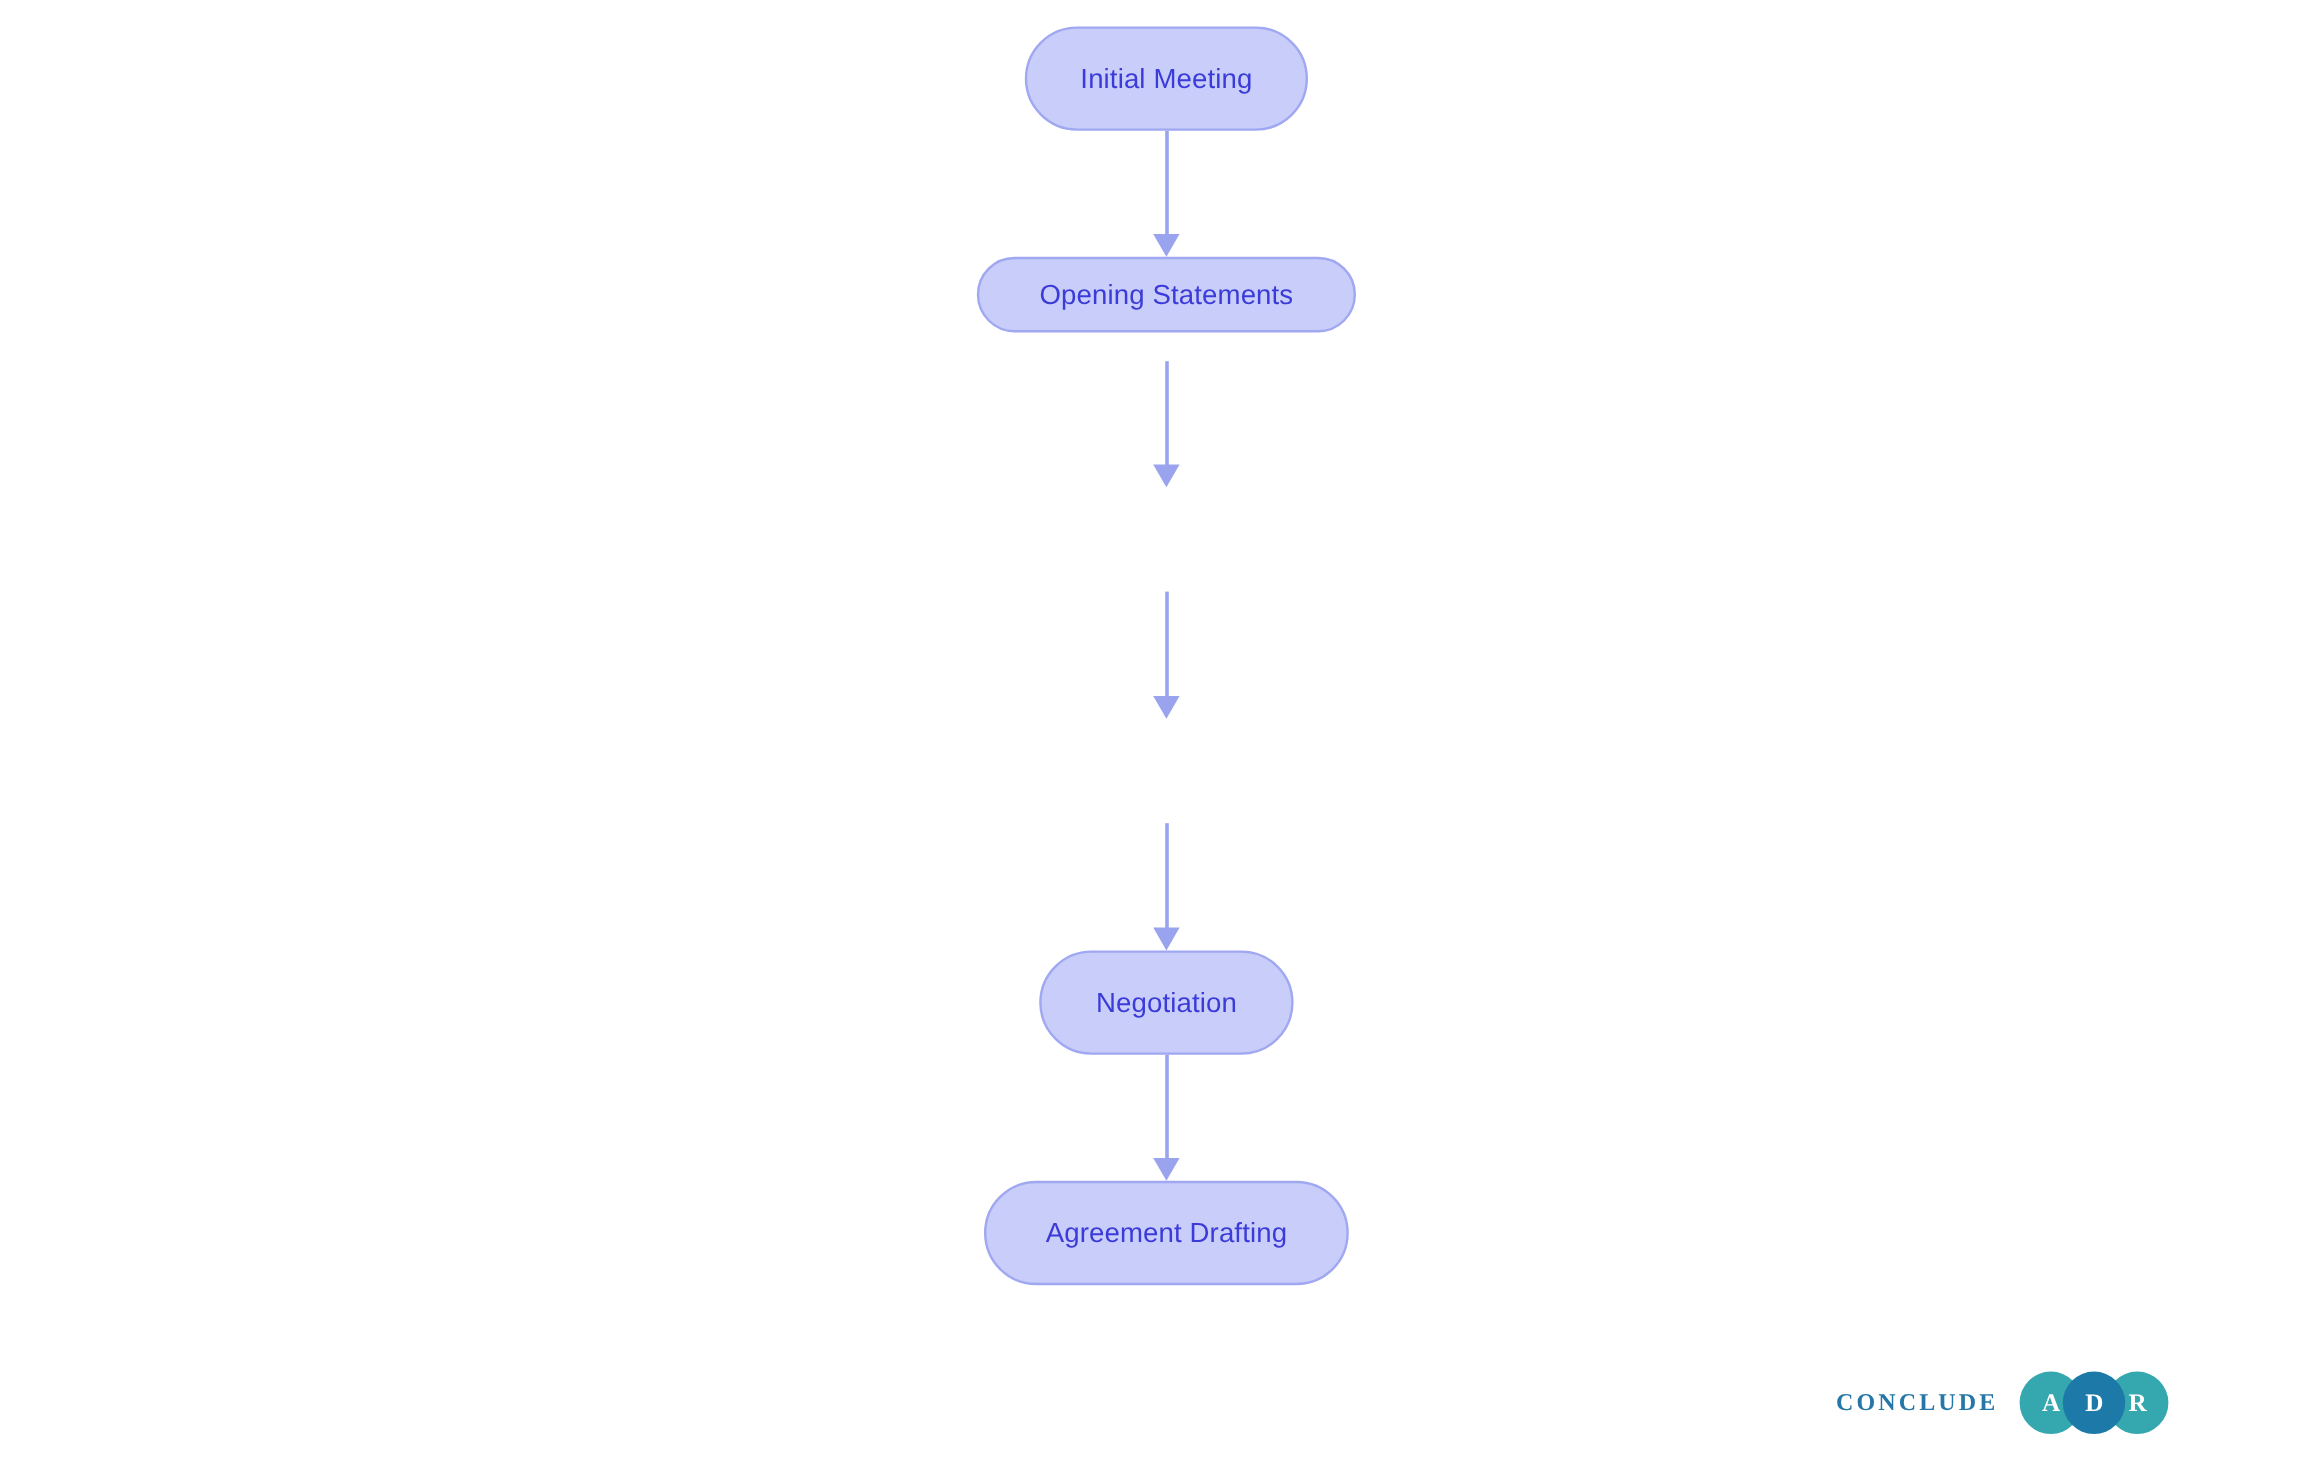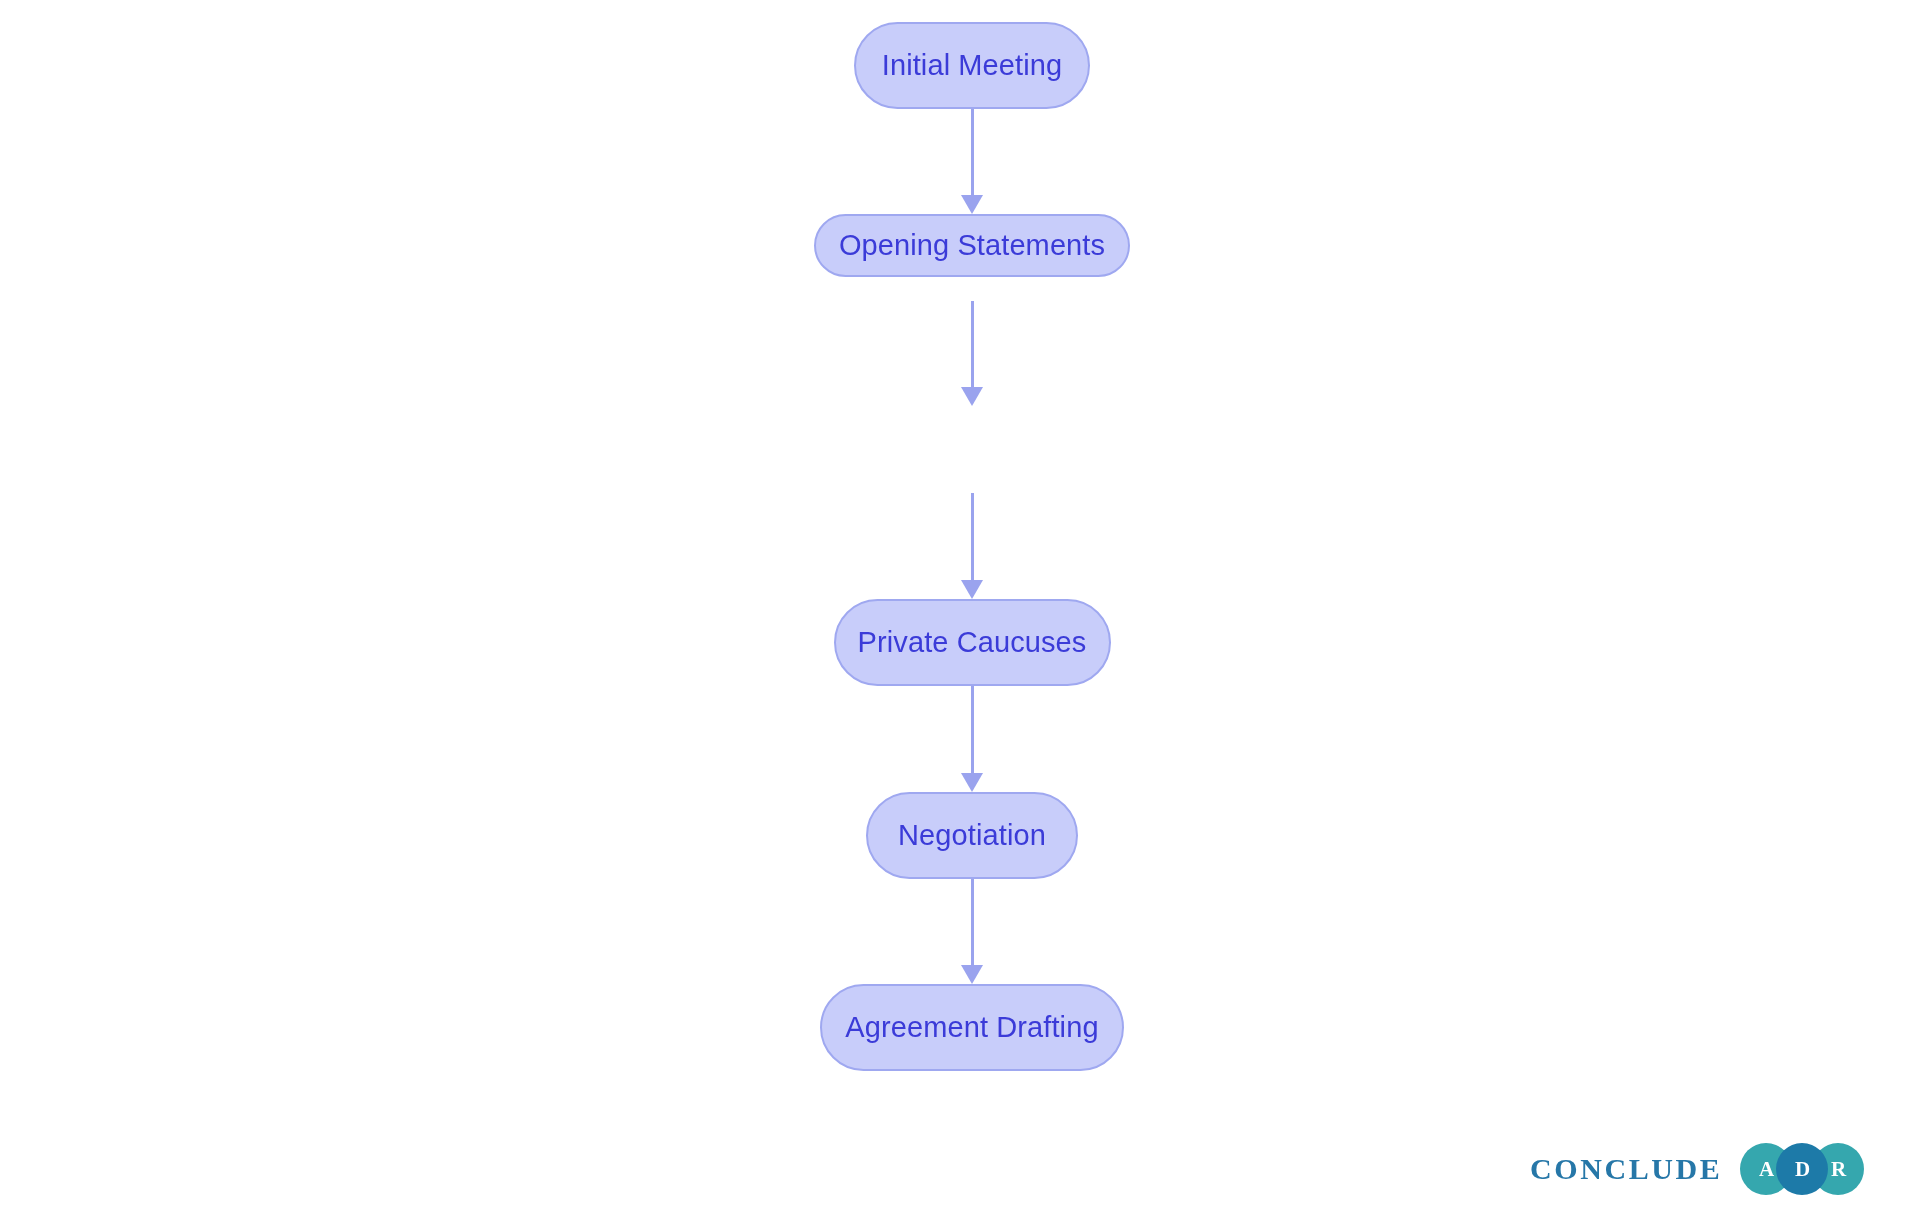--- a/index.html
+++ b/index.html
@@ -24,21 +24,21 @@
   }
 
   .fc-node {
     position: absolute;
     box-sizing: border-box;
     background: #c8cdfa;
     border: 2px solid #9fa8f0;
     border-radius: 999px;
     color: #3b3bd8;
     font-family: "Liberation Sans", sans-serif;
-    font-size: 29px;
+    font-size: 23px;
     font-weight: 400;
     letter-spacing: 0.1px;
     display: flex;
     align-items: center;
     justify-content: center;
     white-space: nowrap;
     user-select: none;
   }
 
   .fc-edge {
@@ -69,21 +69,21 @@
     left: 1530px;
     top: 1138px;
     height: 62px;
     display: flex;
     align-items: center;
     gap: 18px;
   }
   #brand-wordmark {
     font-family: "Liberation Serif", serif;
     font-weight: 700;
-    font-size: 30px;
+    font-size: 20px;
     letter-spacing: 2.6px;
     color: #2677a8;
     line-height: 1;
     white-space: nowrap;
   }
   #brand-circles {
     position: relative;
     height: 52px;
     width: 124px;
   }
@@ -129,23 +129,20 @@
     <div class="fc-edge" style="left: 972px; top: 879px;">
       <div class="edge-line" style="height: 88px; background: rgb(154, 163, 238);"></div>
       <div class="edge-head" style="top: 86px; border-top-color: rgb(154, 163, 238);"></div>
     </div>
     <div class="fc-node" style="width: 236px; height: 87px; left: 854px; top: 21.5px; background: rgb(200, 205, 250); border-color: rgb(159, 168, 240); color: rgb(59, 59, 216);">
       <span>Initial Meeting</span>
     </div>
     <div class="fc-node" style="width: 316px; height: 63px; left: 814px; top: 213.5px; background: rgb(200, 205, 250); border-color: rgb(159, 168, 240); color: rgb(59, 59, 216);">
       <span>Opening Statements</span>
     </div>
-    <div class="fc-node" style="width: 277px; height: 87px; left: 833.5px; top: 598.5px; background: rgb(200, 205, 250); border-color: rgb(159, 168, 240); color: rgb(59, 59, 216);">
-      <span>Private Caucuses</span>
-    </div>
     <div class="fc-node" style="width: 212px; height: 87px; left: 866px; top: 791.5px; background: rgb(200, 205, 250); border-color: rgb(159, 168, 240); color: rgb(59, 59, 216);">
       <span>Negotiation</span>
     </div>
     <div class="fc-node" style="width: 304px; height: 87px; left: 820px; top: 983.5px; background: rgb(200, 205, 250); border-color: rgb(159, 168, 240); color: rgb(59, 59, 216);">
       <span>Agreement Drafting</span>
     </div>
   </div>
 
 <div id="brand-logo">
   <div id="brand-wordmark">CONCLUDE</div>

